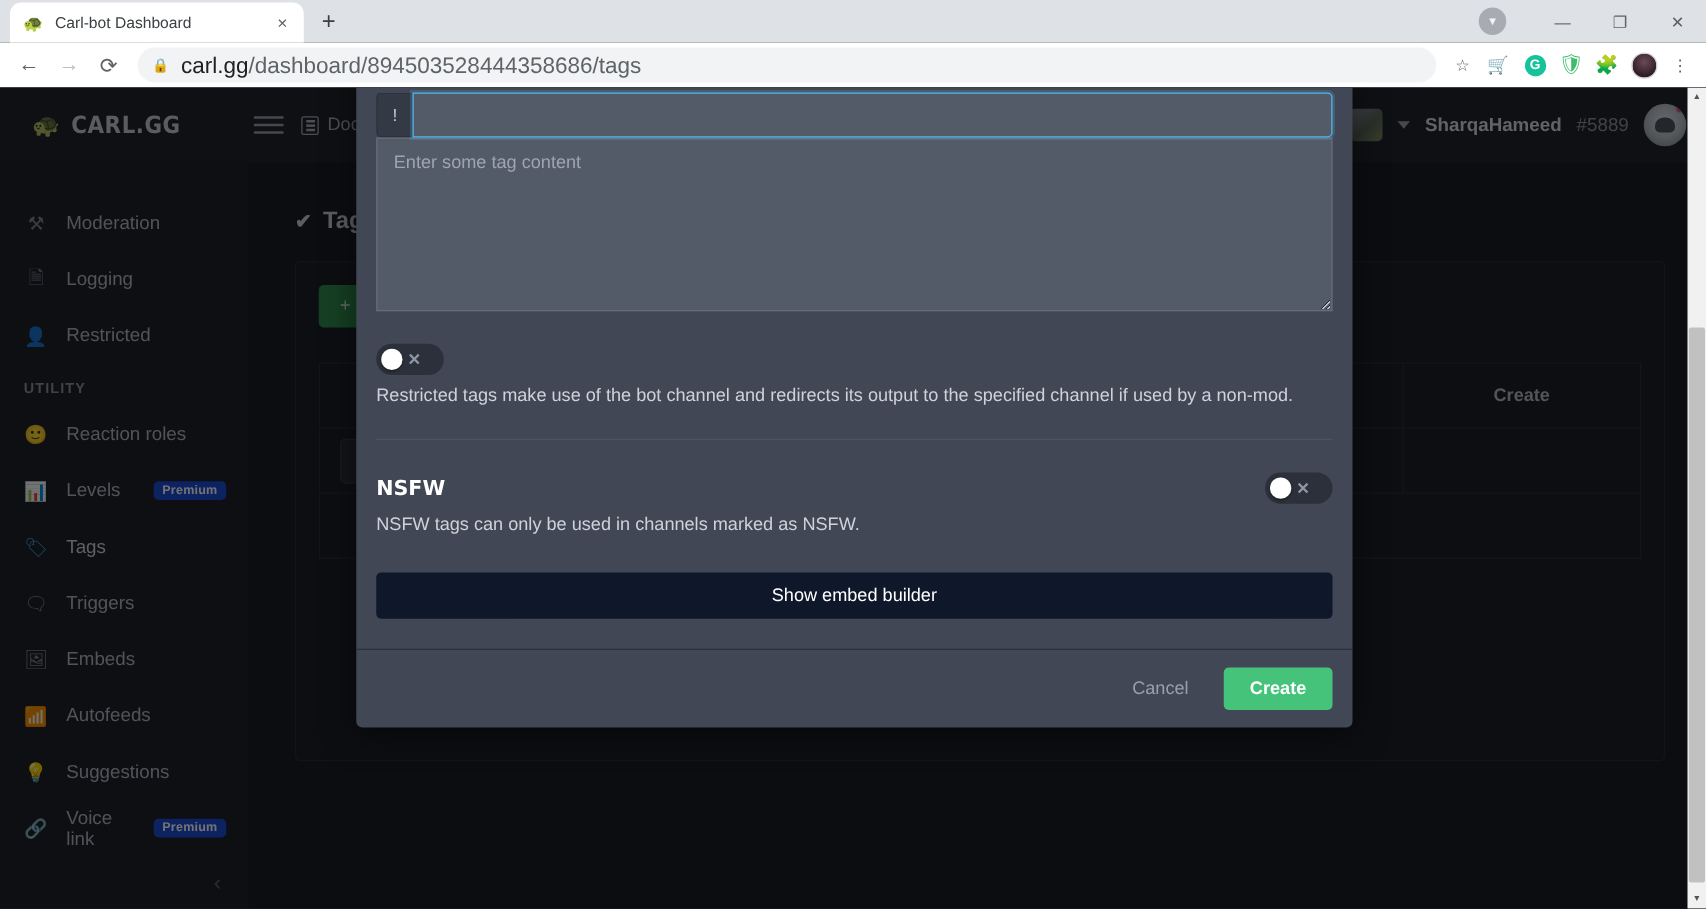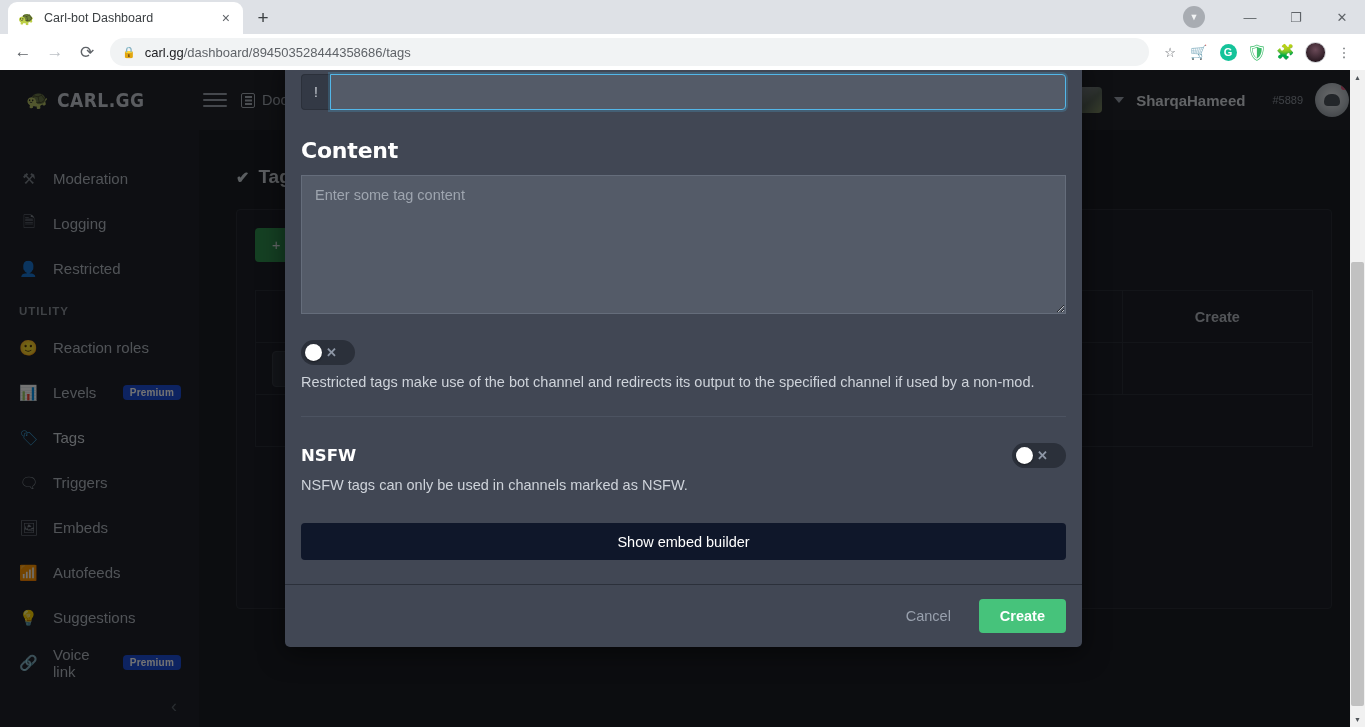--- a/index.html
+++ b/index.html
@@ -54,21 +54,21 @@
   .nav-btn {
     width: 30px; height: 30px; display: flex; align-items: center; justify-content: center;
     color: #5f6368; font-size: 17px; border-radius: 50%;
   }
   .nav-btn.dim { color: #bdc1c6; }
   .urlbox {
     flex: 1; height: 28px; background: #f1f3f4; border-radius: 14px;
     display: flex; align-items: center; gap: 9px; padding: 0 12px; margin: 0 6px;
   }
   .lock { font-size: 11px; color: #5f6368; }
-  .urltext { font-size: 13px; color: #5f6368; white-space: nowrap; }
+  .urltext { font-size: 18px; color: #5f6368; white-space: nowrap; }
   .urltext b { color: #202124; font-weight: normal; }
   .ext-icons { display: flex; align-items: center; gap: 3px; }
   .ext {
     width: 26px; height: 26px; border-radius: 50%;
     display: flex; align-items: center; justify-content: center; font-size: 13px; color: #5f6368;
   }
   .ext-store { font-size: 14px; }
   .ext-gram {
     width: 17px; height: 17px; border-radius: 50%; background: #15c39a;
     color: #fff; font-size: 11px; font-weight: bold;
@@ -122,21 +122,21 @@
   }
   .guild-thumb {
     width: 26px; height: 26px; border-radius: 4px;
     background: linear-gradient(140deg, #8a9099 0%, #5e6a5e 55%, #7d8a62 100%);
   }
   .caret-down {
     width: 0; height: 0; border-left: 5px solid transparent; border-right: 5px solid transparent;
     border-top: 6px solid #9aa1ab;
   }
   .username { font-weight: bold; font-size: 15px; color: #d7dbe0; }
-  .discrim { font-size: 11px; color: #8d939c; margin-left: 15px; }
+  .discrim { font-size: 15px; color: #8d939c; margin-left: 0; }
   .avatar {
     width: 34px; height: 34px; border-radius: 50%;
     background: radial-gradient(circle at 50% 42%, #e6e9ec 0%, #b9bfc6 52%, #7e858d 100%);
     position: relative; overflow: hidden;
   }
   .avatar::before {
     content: ""; position: absolute; left: 9px; top: 11px; width: 16px; height: 12px;
     background: #4e555e; border-radius: 7px 7px 4px 4px;
   }
   .avatar-dot {
@@ -464,21 +464,20 @@
     <div class="backdrop"></div>
 
     <div class="modal">
       <div class="modal-body">
 
         <div class="name-row">
           <div class="name-prefix">!</div>
           <input class="name-input" type="text" value="" placeholder="" style="">
         </div>
 
-        <div class="sec-title">Content</div>
         <textarea class="content-area" placeholder="Enter some tag content" style=""></textarea>
 
         <div class="opt-block">
           <div class="opt-head">
             <div class="toggle">
               <span class="toggle-knob"></span>
               <span class="toggle-x">✕</span>
             </div>
           </div>
           <div class="opt-desc">Restricted tags make use of the bot channel and redirects its output to the specified channel if used by a non-mod.</div>

